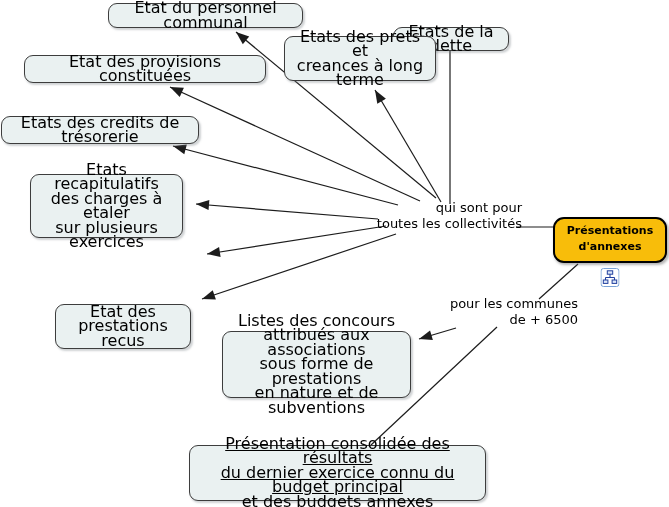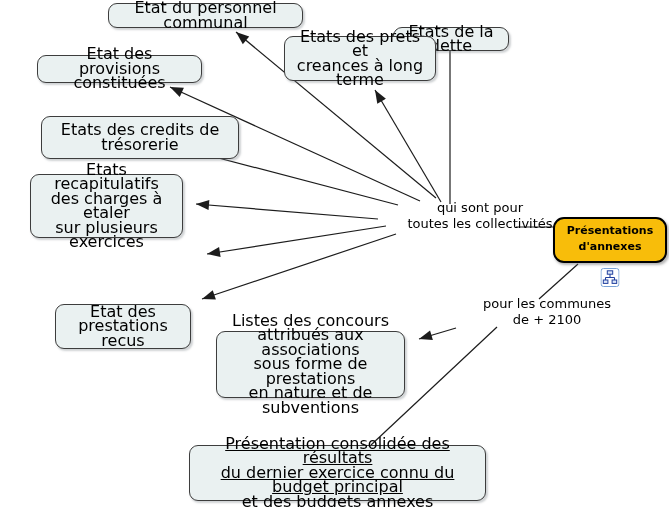--- a/index.html
+++ b/index.html
@@ -19,21 +19,21 @@
     border:1px solid #3d3d3d;
     border-radius:9px;
     box-shadow:1.5px 2px 2px rgba(120,130,135,.35);
     font-size:16px;line-height:14.5px;color:#000;
     text-align:center;white-space:pre-line;
     padding:2px 6px;
   }
   .float-label{
     position:absolute;
     font-size:13px;line-height:15.5px;color:#000;
-    text-align:center;white-space:pre-line;margin-left:34px;
+    text-align:right;white-space:pre-line;
   }
   .root-topic{
     position:absolute;
     box-sizing:border-box;
     display:flex;align-items:flex-start;justify-content:center;
     background:#f8bd0a;
     border:2px solid #000000;
     border-radius:11px;
     box-shadow:1.5px 2px 2.5px rgba(110,110,110,.5);
     font-size:11px;font-weight:bold;line-height:16px;color:#000;
@@ -42,26 +42,26 @@
   }
   .map-ic{
     position:absolute;
     left:50%;bottom:-10px;transform:translateX(-50%);
     width:19px;height:19px;
   }
   
   #t-personnel {left:108px;top:3px;  width:195px;height:25px;}
   #t-dette     {left:393px;top:3px;  width:116px;height:24px;margin-top:24px;}
   #t-prets     {left:284px;top:36px; width:152px;height:45px;}
-  #t-provisions{left:37px; top:55px; width:165px;height:28px;}
-  #t-credits   {left:1px;  top:116px;width:198px;height:43px;margin-left:40px;}
+  #t-provisions{left:24px; top:55px; width:242px;height:28px;}
+  #t-credits   {left:1px;  top:116px;width:198px;height:28px;}
   #t-recap     {left:30px; top:174px;width:153px;height:64px;}
   #t-donnes    {left:50px; top:246px;width:148px;height:44px;}
   #t-recus     {left:55px; top:304px;width:136px;height:45px;}
-  #t-concours  {left:216px;top:331px;width:189px;height:67px;}
+  #t-concours  {left:222px;top:331px;width:189px;height:67px;}
   #t-consolidee{left:189px;top:445px;width:297px;height:56px;text-decoration:underline;}
   #t-root      {left:553px;top:217px;width:114px;height:46px;}
   #t-quisont   {left:370px;top:200px;width:152px;}
   #t-communes  {left:448px;top:296px;width:130px;}
 </style>
 </head>
 <body>
 
 <div class="canvas">
 
@@ -102,21 +102,21 @@
 attribués aux associations
 sous forme de prestations
 en nature et de subventions</div>
   <div class="topic" id="t-consolidee">Présentation consolidée des résultats
 du dernier exercice connu du budget principal
 et des budgets annexes</div>
 
   <div class="float-label" id="t-quisont">qui sont pour
 toutes les collectivités</div>
   <div class="float-label" id="t-communes">pour les communes
-de + 2100</div>
+de + 6500</div>
 
   <div class="root-topic" id="t-root">
     <span>Présentations
 d'annexes</span>
     <span class="map-ic">
       <svg width="19" height="19" viewBox="0 0 19 19" xmlns="http://www.w3.org/2000/svg">
         <rect x="0.5" y="0.5" width="18" height="18" rx="2.5" fill="#ffffff" stroke="#7aa2d6"></rect>
         <g stroke="#22409e" stroke-width="1.1" fill="none">
           <path d="M9.5 6 V9.5 M5 9.5 H14 M5 9.5 V12 M14 9.5 V12"></path>
         </g>

